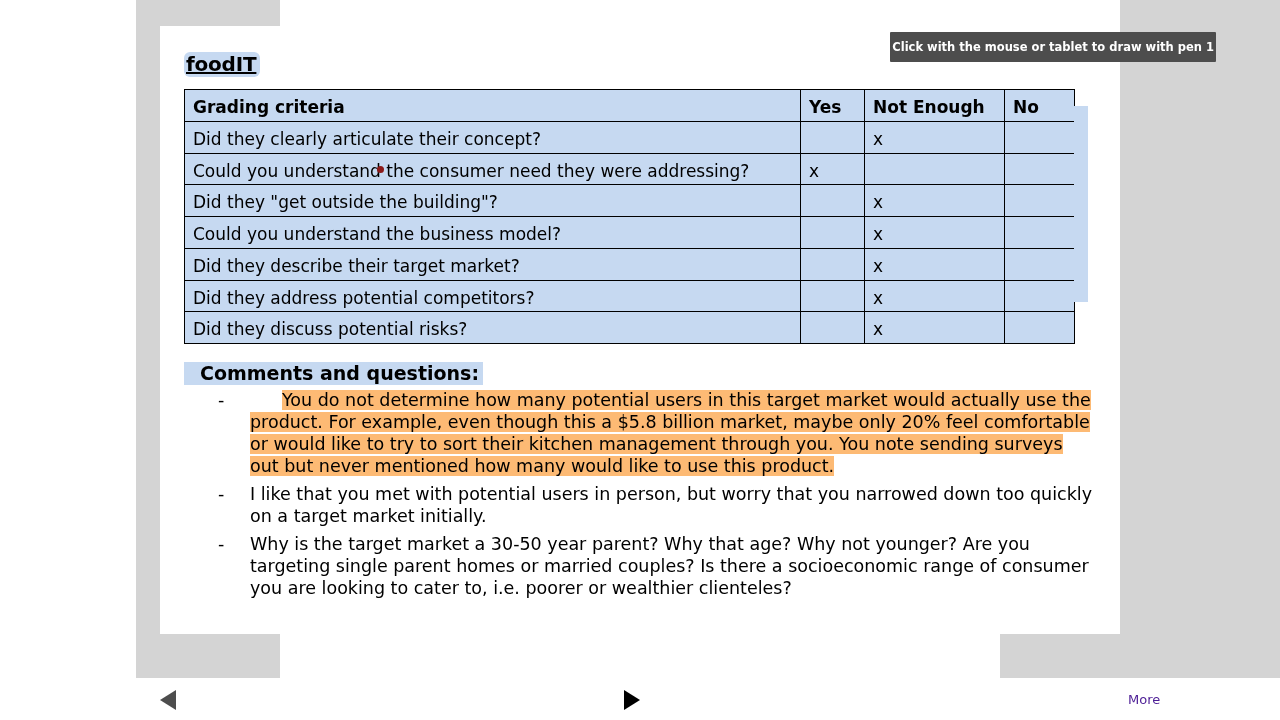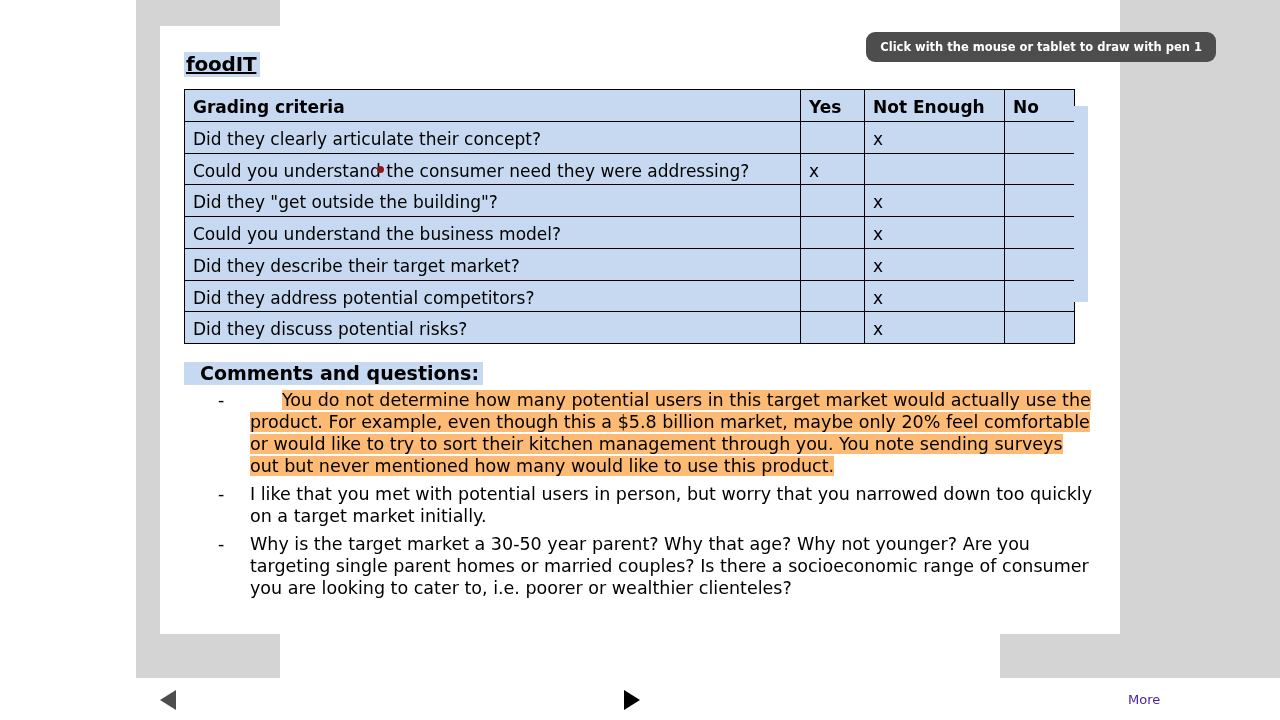--- a/index.html
+++ b/index.html
@@ -48,20 +48,21 @@
 
   .title {
     display: inline-block;
     font-size: 20px;
     font-weight: bold;
     letter-spacing: -0.2px;
     text-decoration: underline;
     background: #c6d9f1;
     padding: 0 4px 1px 2px;
     margin: 0 0 12px 0;
+    border-radius: 6px;
   }
 
   table.grading {
     border-collapse: collapse;
     width: 890px;
     background: #c6d9f1;
     table-layout: fixed;
   }
   table.grading td, table.grading th {
     border: 1px solid #000000;
@@ -128,22 +129,22 @@
   }
 
   
   .tooltip {
     position: absolute;
     right: 64px; top: 32px;
     background: #4d4d4d;
     color: #ffffff;
     font-size: 11.5px;
     font-weight: bold;
-    padding: 8px 14px;
-    border-radius: 9px;
+    padding: 8px 2px;
+    border-radius: 1px;
     white-space: nowrap;
   }
 
   
   .toolbar {
     position: absolute;
     left: 0; bottom: 0;
     width: 1280px; height: 42px;
     background: #ffffff;
     border-top: 1px solid #ffffff;

